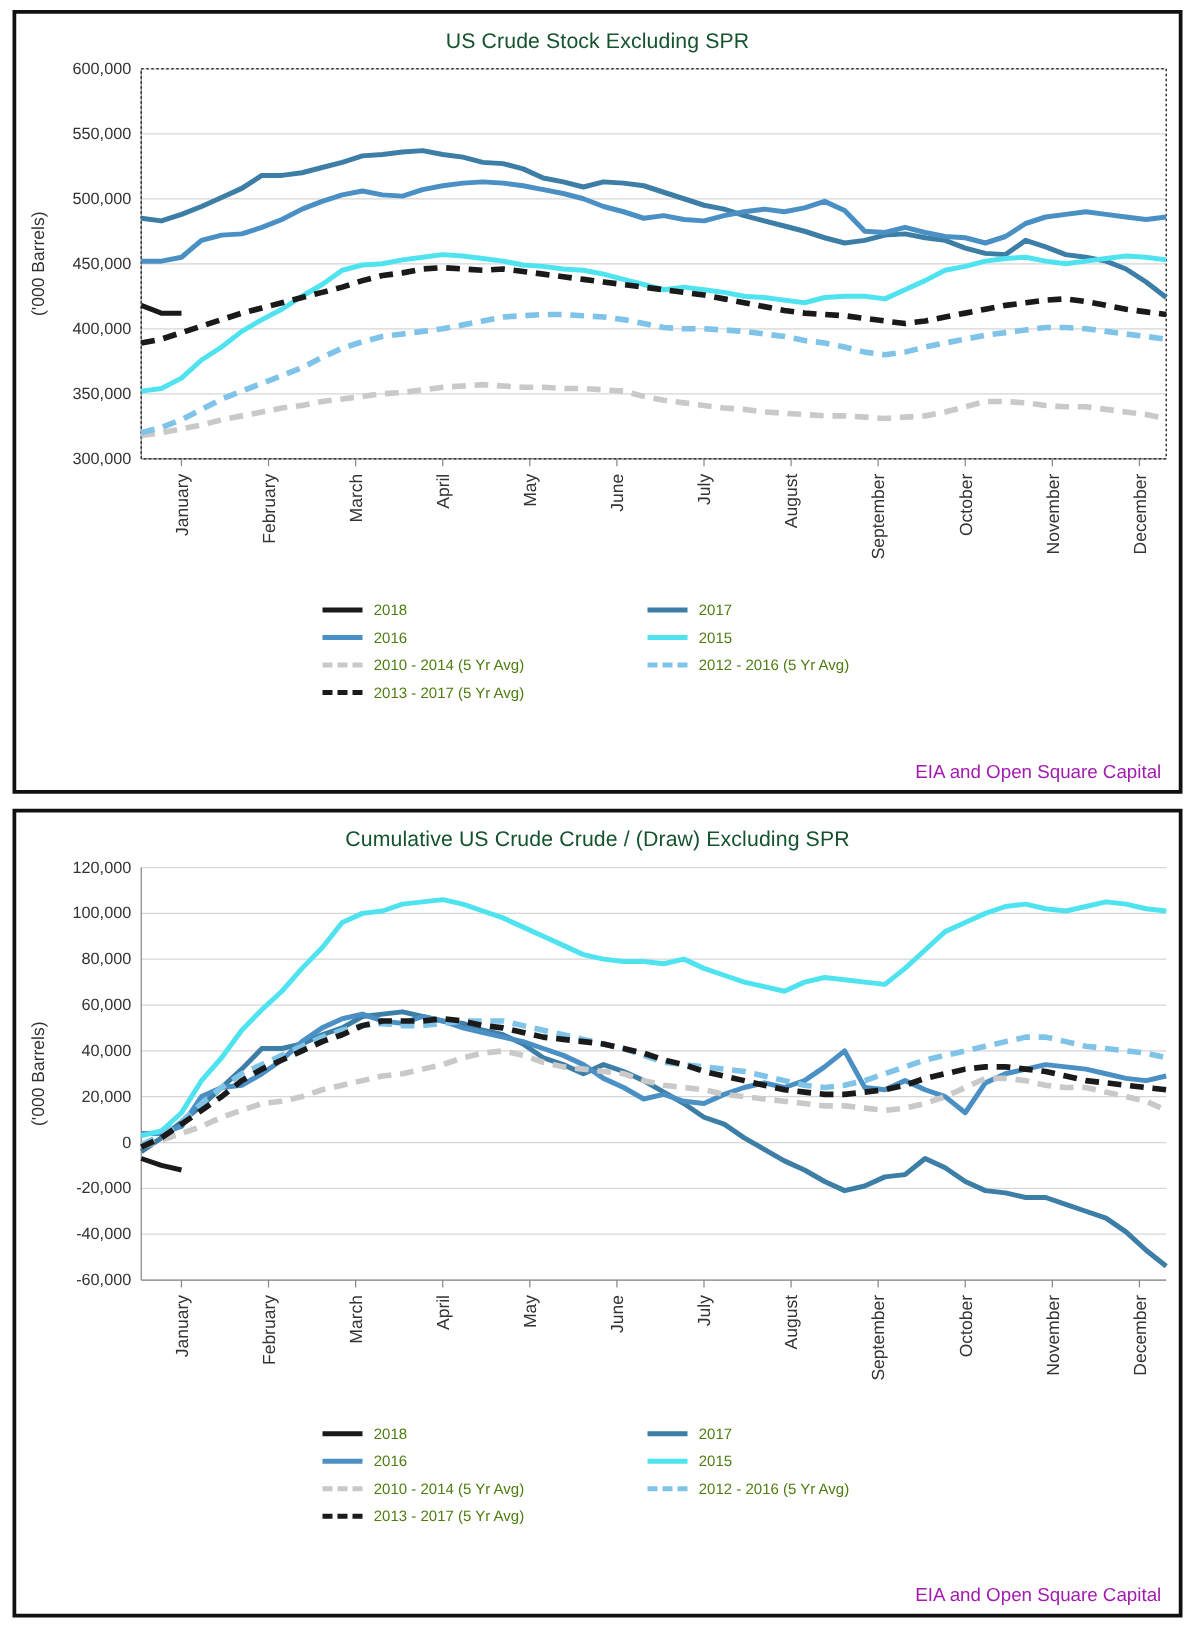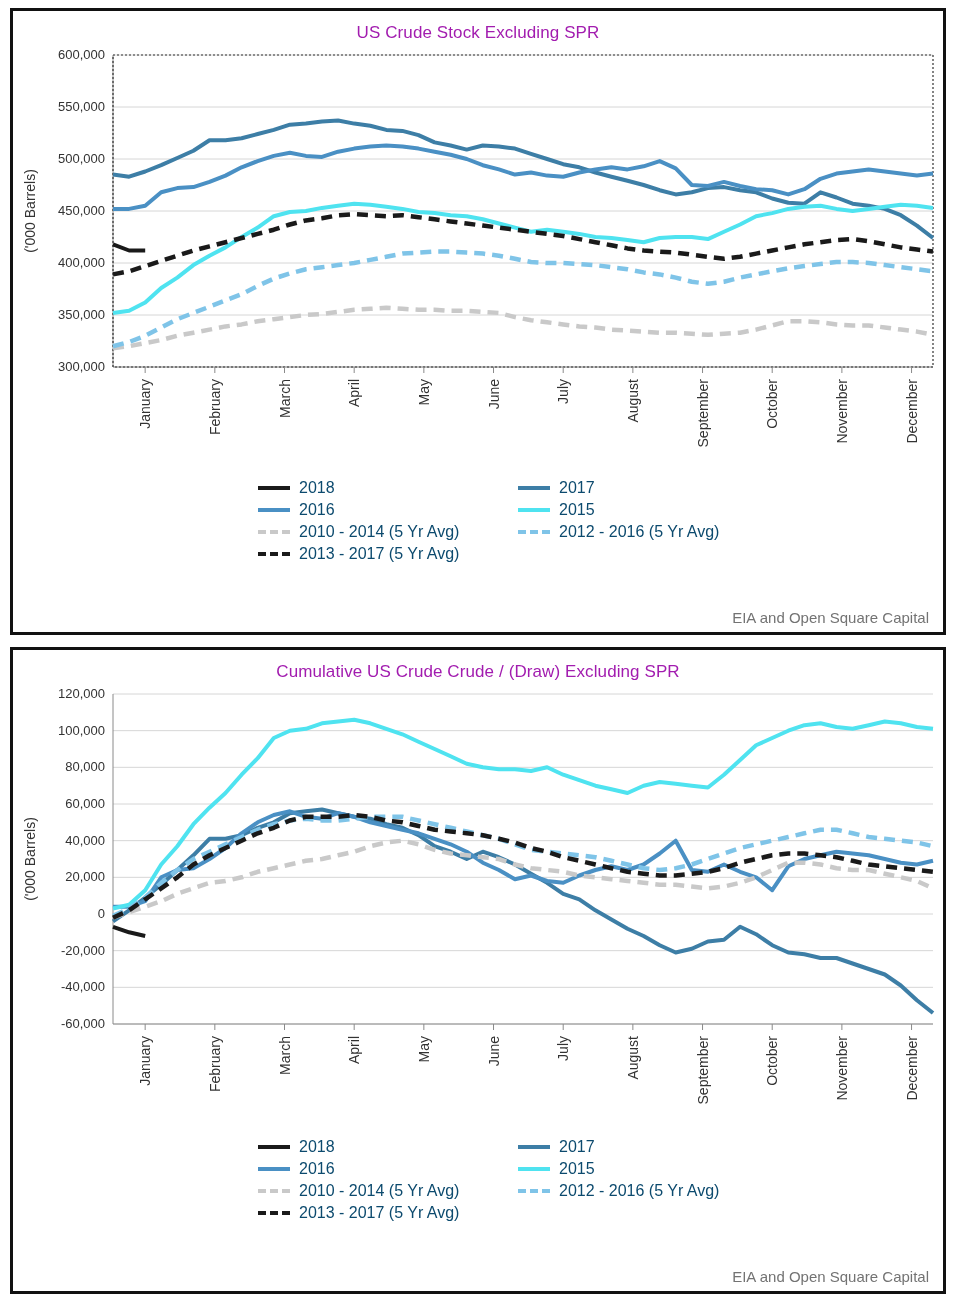--- a/index.html
+++ b/index.html
@@ -29,21 +29,21 @@
     position: relative;
     box-sizing: border-box;
     flex: 1 1 auto;
     display: flex;
     flex-direction: column;
     padding: 6px 8px 4px 8px;
   }
   .panel-title {
     text-align: center;
     font-size: 17px;
-    color: #a21caf;
+    color: #14532d;
     padding: 6px 0 2px 0;
     letter-spacing: 0.1px;
   }
   .plot-wrap {
     position: relative;
     flex: 0 0 auto;
   }
   .plot-svg {
     display: block;
   }
@@ -53,39 +53,39 @@
     grid-template-columns: 250px 250px;
     column-gap: 10px;
     row-gap: 1px;
     width: 520px;
     padding-left: 40px;
     box-sizing: border-box;
   }
   .legend-item {
     display: flex;
     align-items: center;
-    font-size: 16px;
-    color: #0c4a6e;
+    font-size: 12px;
+    color: #4d7c0f;
     height: 21px;
   }
   .legend-swatch {
     width: 32px;
     height: 0;
     border-top-width: 4px;
     border-top-style: solid;
     margin-right: 9px;
     flex: 0 0 auto;
   }
   .legend-label {
     white-space: nowrap;
   }
   .source {
     text-align: right;
     font-size: 15px;
-    color: #737373;
+    color: #a21caf;
     padding: 2px 6px 2px 0;
     margin-top: auto;
   }
   .ylabel {
     font-size: 14px;
     fill: #333333;
   }
   .tick-text {
     font-size: 13px;
     fill: #333333;

